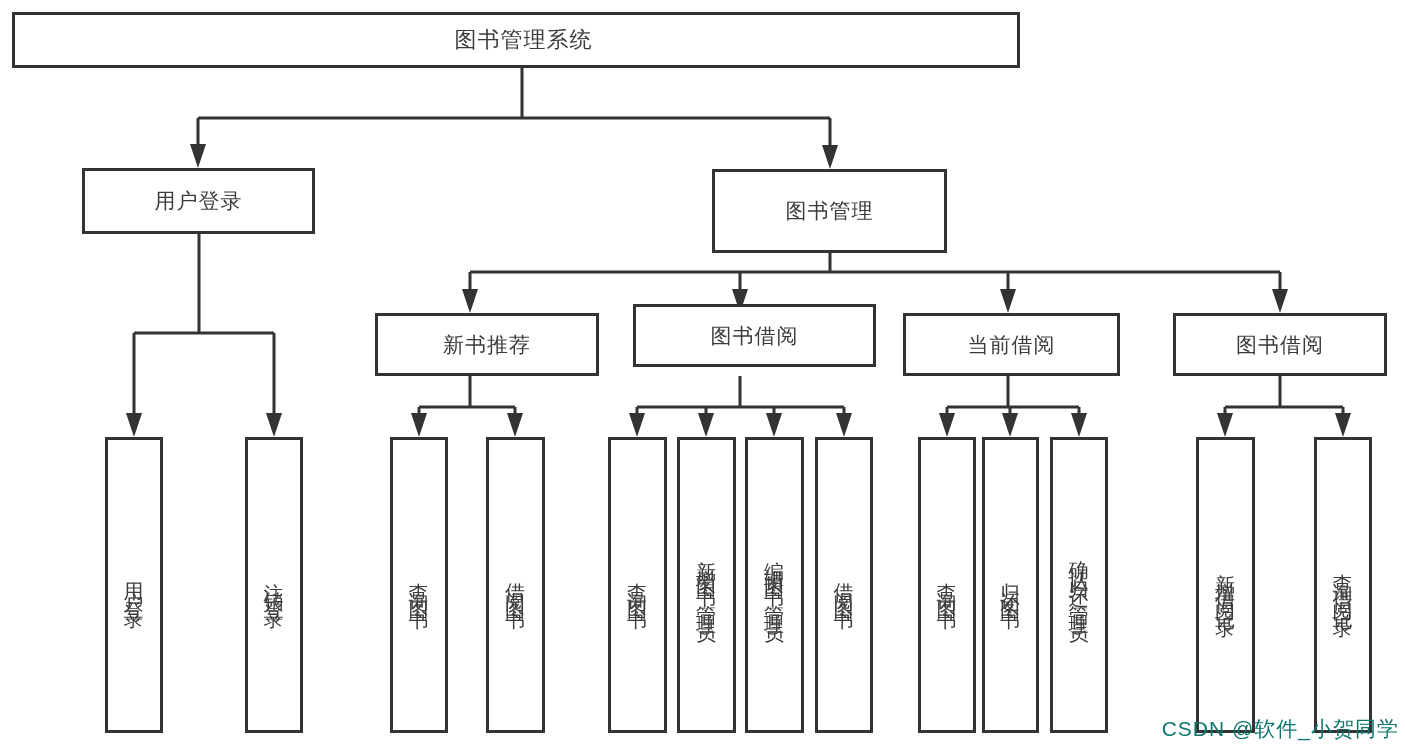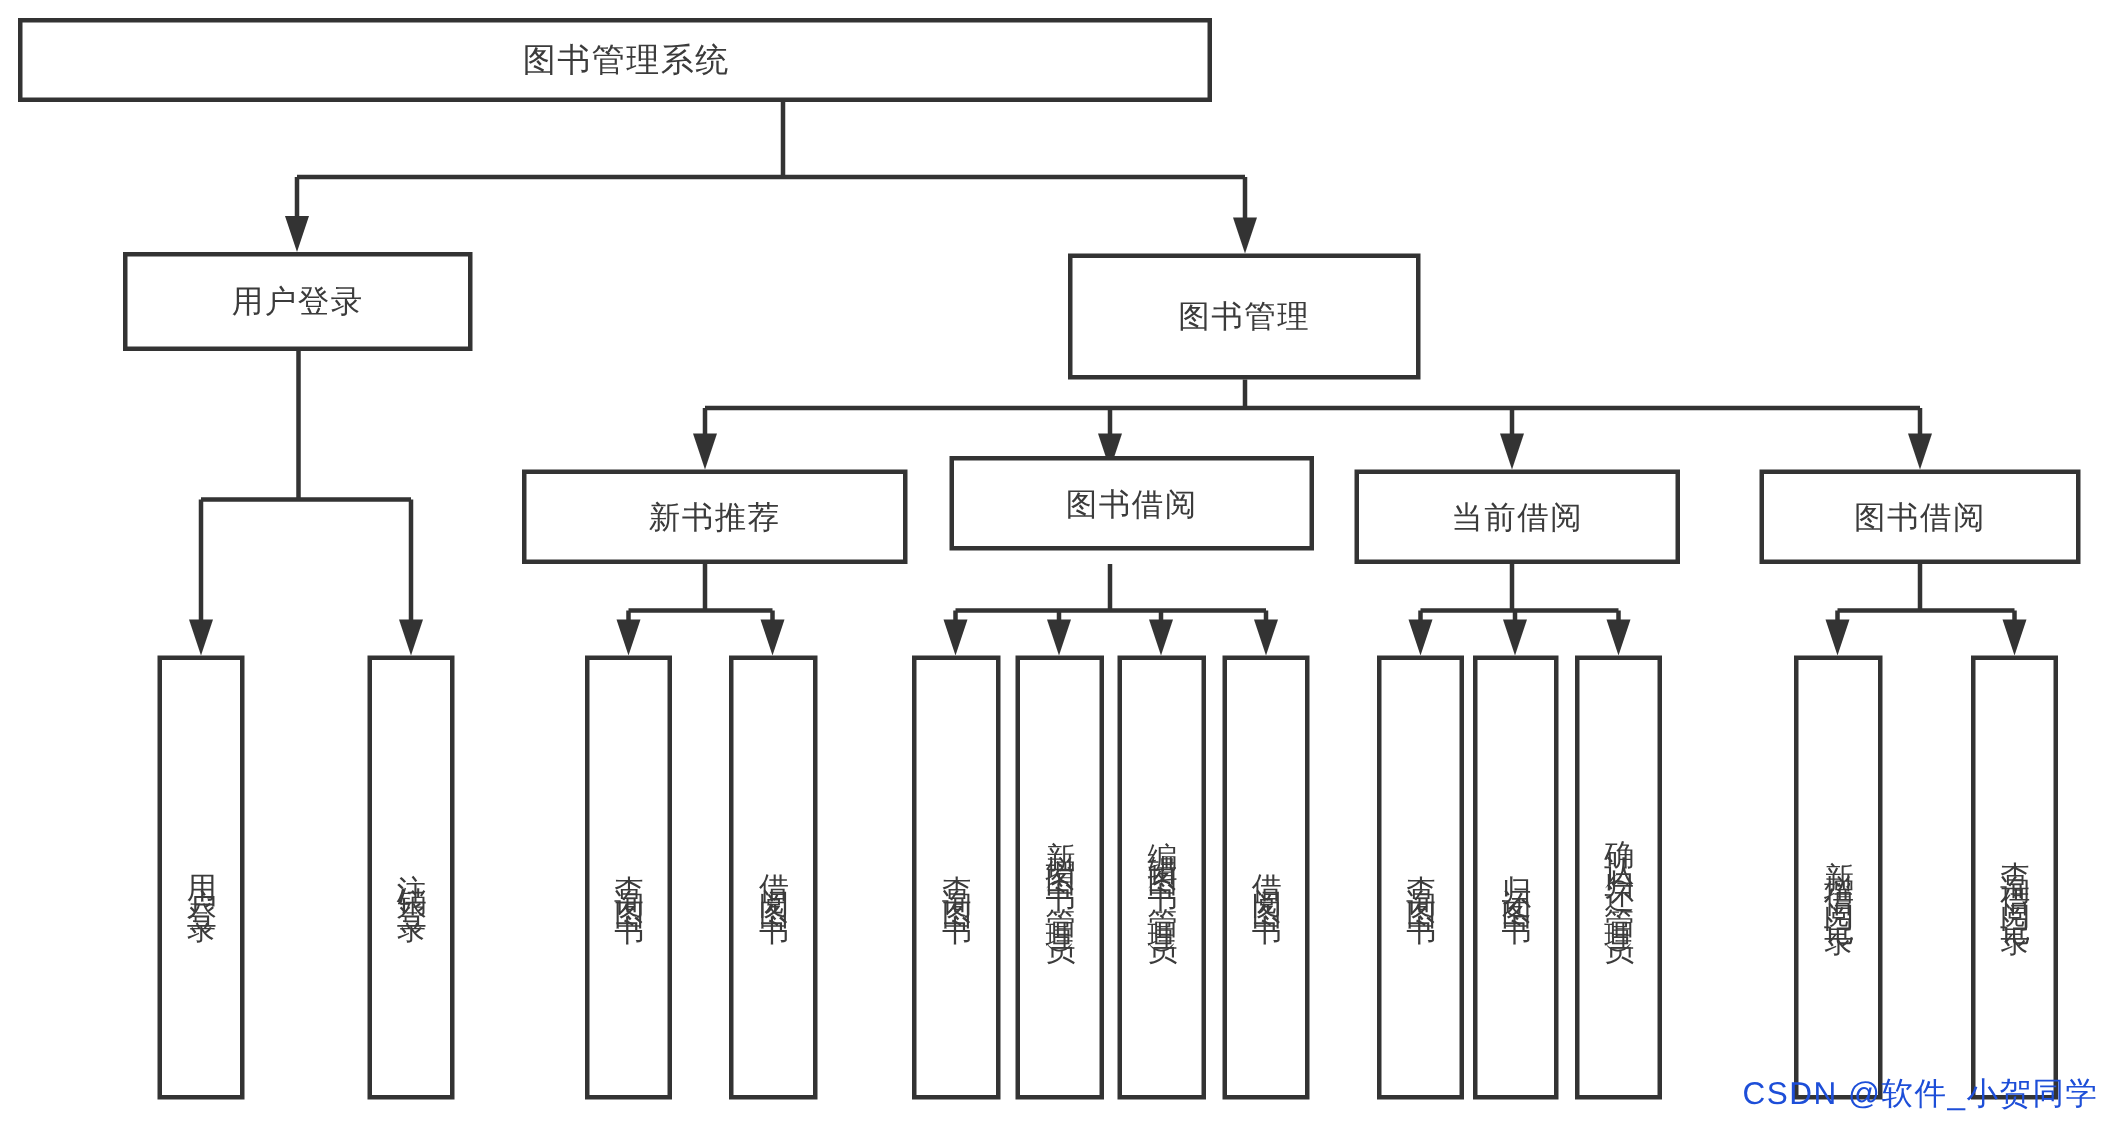--- a/index.html
+++ b/index.html
@@ -40,21 +40,21 @@
     letter-spacing: 9px;
     line-height: 1;
     white-space: nowrap;
   }
   .root-node { font-size: 22px; }
   #watermark {
     position: absolute;
     right: 6px;
     bottom: 4px;
     font-size: 21px;
-    color: #1d4ed8;
+    color: #0f766e;
     letter-spacing: 1px;
     z-index: 5;
   }
 </style>
 </head>
 <body>
 
 <div id="canvas">
 
   <svg id="connectors" viewBox="0 0 1405 747" xmlns="http://www.w3.org/2000/svg">
@@ -82,32 +82,32 @@
       <polygon points="766,413 782,413 774,437"></polygon>
       <polygon points="836,413 852,413 844,437"></polygon>
       <polygon points="939,413 955,413 947,437"></polygon>
       <polygon points="1002,413 1018,413 1010,437"></polygon>
       <polygon points="1071,413 1087,413 1079,437"></polygon>
       <polygon points="1217,413 1233,413 1225,437"></polygon>
       <polygon points="1335,413 1351,413 1343,437"></polygon>
     </g>
   </svg>
 
-  <div class="node hnode root-node" style="left:12px; top:12px; width:796px; height:56px;padding-left:15px;">
+  <div class="node hnode root-node" style="left:12px; top:12px; width:1008px; height:56px;padding-left:15px;">
     <span>图书管理系统</span>
   </div>
 
   <div class="node hnode" style="left:82px; top:168px; width:233px; height:66px;">
     <span>用户登录</span>
   </div>
   <div class="node hnode" style="left:712px; top:169px; width:235px; height:84px;">
     <span>图书管理</span>
   </div>
 
-  <div class="node hnode" style="left:348px; top:313px; width:257px; height:63px;">
+  <div class="node hnode" style="left:375px; top:313px; width:224px; height:63px;">
     <span>新书推荐</span>
   </div>
   <div class="node hnode" style="left:633px; top:304px; width:243px; height:63px;text-align:right;">
     <span>图书借阅</span>
   </div>
   <div class="node hnode" style="left:903px; top:313px; width:217px; height:63px;">
     <span>当前借阅</span>
   </div>
   <div class="node hnode" style="left:1173px; top:313px; width:214px; height:63px;">
     <span>图书借阅</span>

